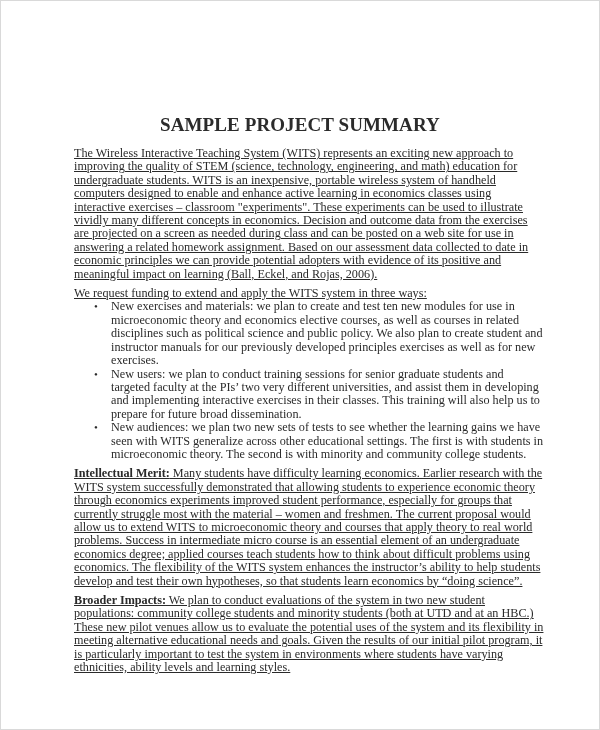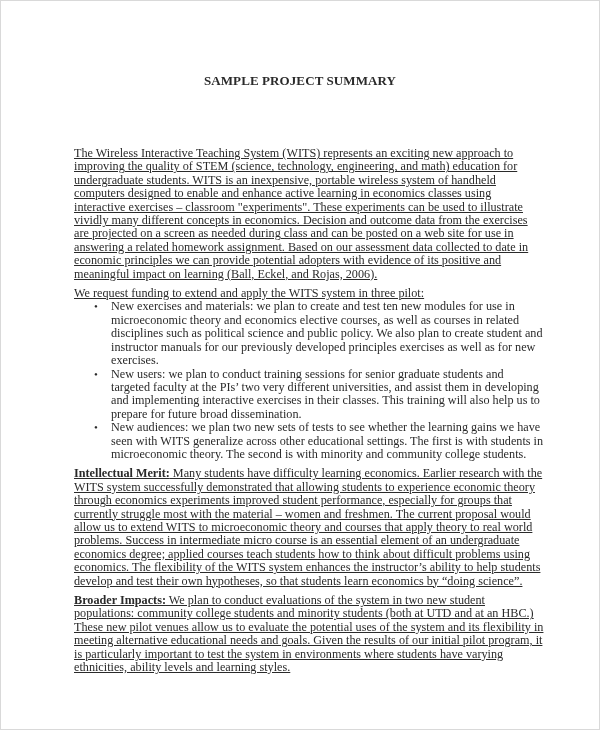--- a/index.html
+++ b/index.html
@@ -24,23 +24,24 @@
     .title-block {
       position: absolute;
       top: 70px;
       left: 0;
       width: 598px;
       text-align: center;
       font-weight: bold;
       color: #2b2b2b;
     }
     .title-line1 {
-      font-size: 13px;
+      font-size: 19px;
       line-height: 19px;
       letter-spacing: 0.1px;
+      margin-top: 44px;
     }
     .title-line2 {
       font-size: 15.5px;
       line-height: 19px;
     }
     .body {
       position: absolute;
       top: 146px;
       left: 73px;
       width: 470px;
@@ -78,21 +79,21 @@
 <div class="page">
 
   <div class="title-block">
     <div class="title-line1">SAMPLE PROJECT SUMMARY</div>
   </div>
 
   <div class="body">
 
     <p class="para">The Wireless Interactive Teaching System (WITS) represents an exciting new approach to improving the quality of STEM (science, technology, engineering, and math) education for undergraduate students.  WITS is an inexpensive, portable wireless system of handheld computers designed to enable and enhance active learning in economics classes using interactive exercises – classroom "experiments".  These experiments can be used to illustrate vividly many different concepts in economics. Decision and outcome data from the exercises are projected on a screen as needed during class and can be posted on a web site for use in answering a related homework assignment.  Based on our assessment data collected to date in economic principles we can provide potential adopters with evidence of its positive and meaningful impact on learning (Ball, Eckel, and Rojas, 2006).</p>
 
-    <p class="para tight">We request funding to extend and apply the WITS system in three pilot:</p>
+    <p class="para tight">We request funding to extend and apply the WITS system in three ways:</p>
 
     <ul class="ways">
       <li>
         <span class="bullet">•</span>
         <span>New exercises and materials:  we plan to create and test ten new modules for use in microeconomic theory and economics elective courses, as well as courses in related disciplines such as political science and public policy.  We also plan to create student and instructor manuals for our previously developed principles exercises as well as for new exercises.</span>
       </li>
       <li>
         <span class="bullet">•</span>
         <span>New users: we plan to conduct training sessions for senior graduate students and targeted faculty at the PIs’ two very different universities, and assist them in developing and implementing interactive exercises in their classes.  This training will also help us to prepare for future broad dissemination.</span>
       </li>

